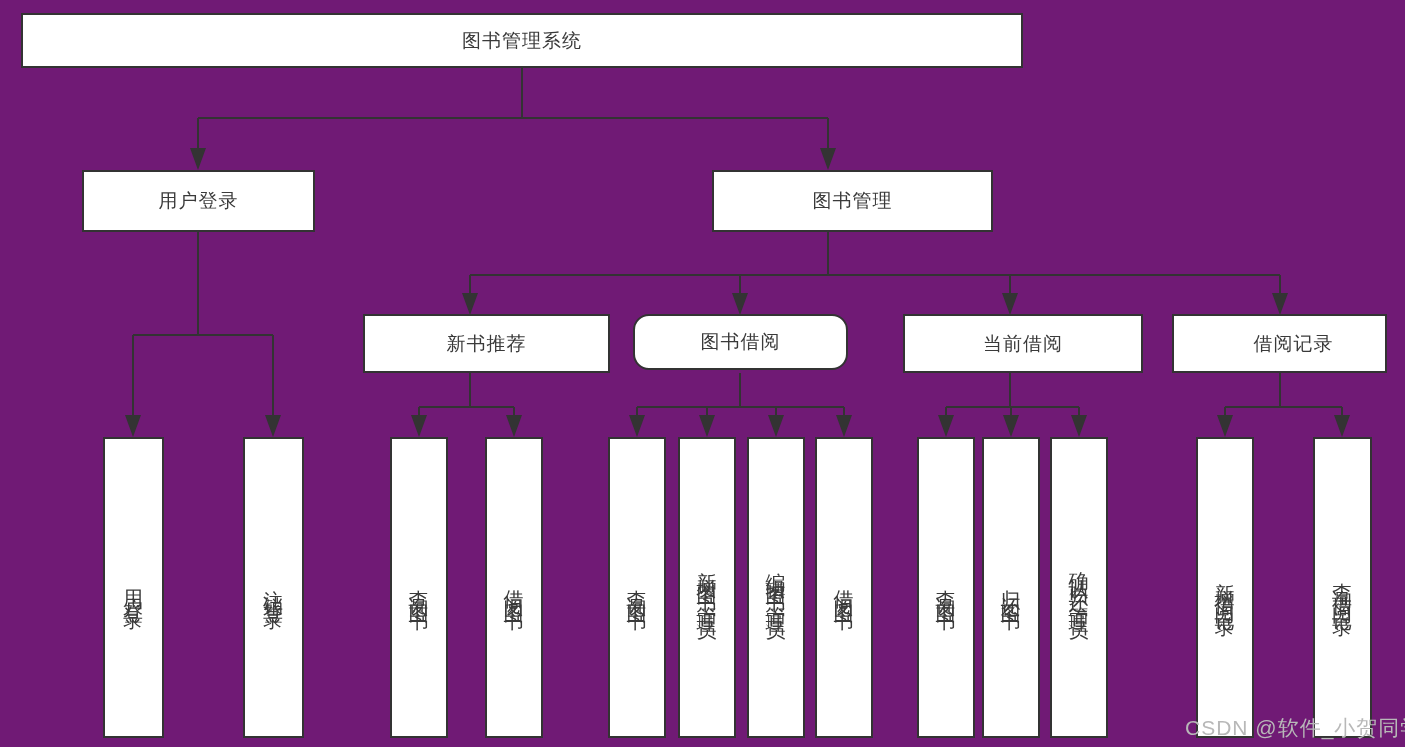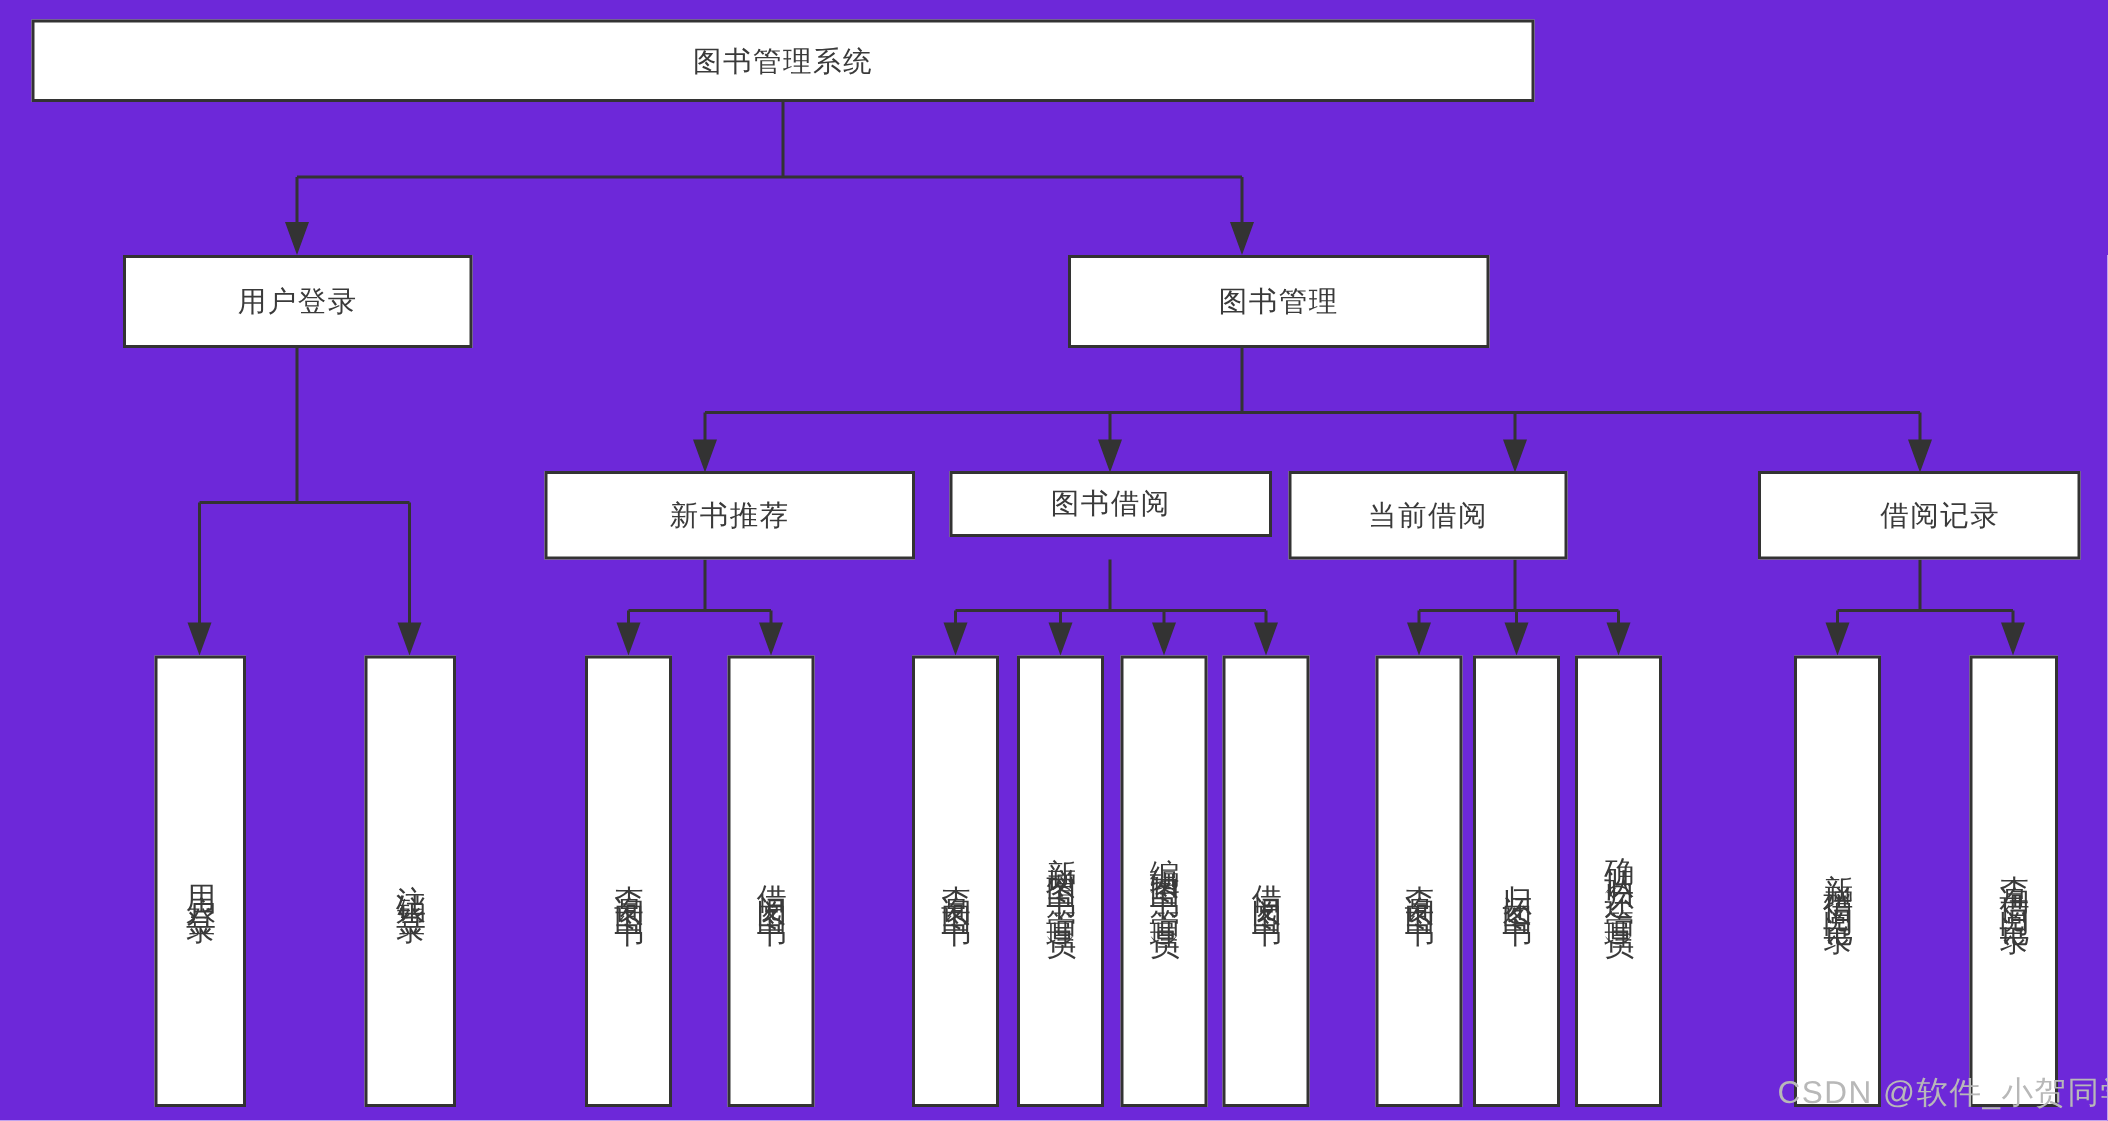--- a/index.html
+++ b/index.html
@@ -1,20 +1,20 @@
 <!DOCTYPE html>
 <html><head>
 <meta charset="utf-8">
 <style>
   html, body { margin: 0; padding: 0; background: #ffffff; }
   #stage {
     position: relative;
     width: 1405px;
     height: 747px;
-    background: #6d28d9;
+    background: #701a75;
     font-family: "Liberation Sans", sans-serif;
     overflow: hidden;
   }
   #connectors {
     position: absolute;
     left: 0; top: 0;
     width: 1405px; height: 747px;
     pointer-events: none;
   }
   .node {
@@ -86,22 +86,22 @@
       M1071 415 L1087 415 L1079 437 Z M1217 415 L1233 415 L1225 437 Z
       M1334 415 L1350 415 L1342 437 Z"></path>
   </svg>
 
   <div class="node" style="left:21px; top:13px; width:1002px; height:55px;">图书管理系统</div>
 
   <div class="node" style="left:82px; top:170px; width:233px; height:62px;">用户登录</div>
   <div class="node" style="left:712px; top:170px; width:281px; height:62px;">图书管理</div>
 
   <div class="node" style="left:363px; top:314px; width:247px; height:59px;">新书推荐</div>
-  <div class="node" style="left:633px; top:314px; width:215px; height:44px;">图书借阅</div>
-  <div class="node" style="left:859px; top:314px; width:186px; height:59px;">当前借阅</div>
+  <div class="node" style="left:633px; top:314px; width:215px; height:56px;border-radius:16px;">图书借阅</div>
+  <div class="node" style="left:903px; top:314px; width:240px; height:59px;">当前借阅</div>
   <div class="node" style="left:1172px; top:314px; width:215px; height:59px;padding-left:28px;">借阅记录</div>
 
   <div class="leaf" style="left:103px; top:437px; width:61px; height:301px;">
     <span>用户登录</span>
   </div>
   <div class="leaf" style="left:243px; top:437px; width:61px; height:301px;">
     <span>注销登录</span>
   </div>
 
   <div class="leaf" style="left:390px; top:437px; width:58px; height:301px;">

